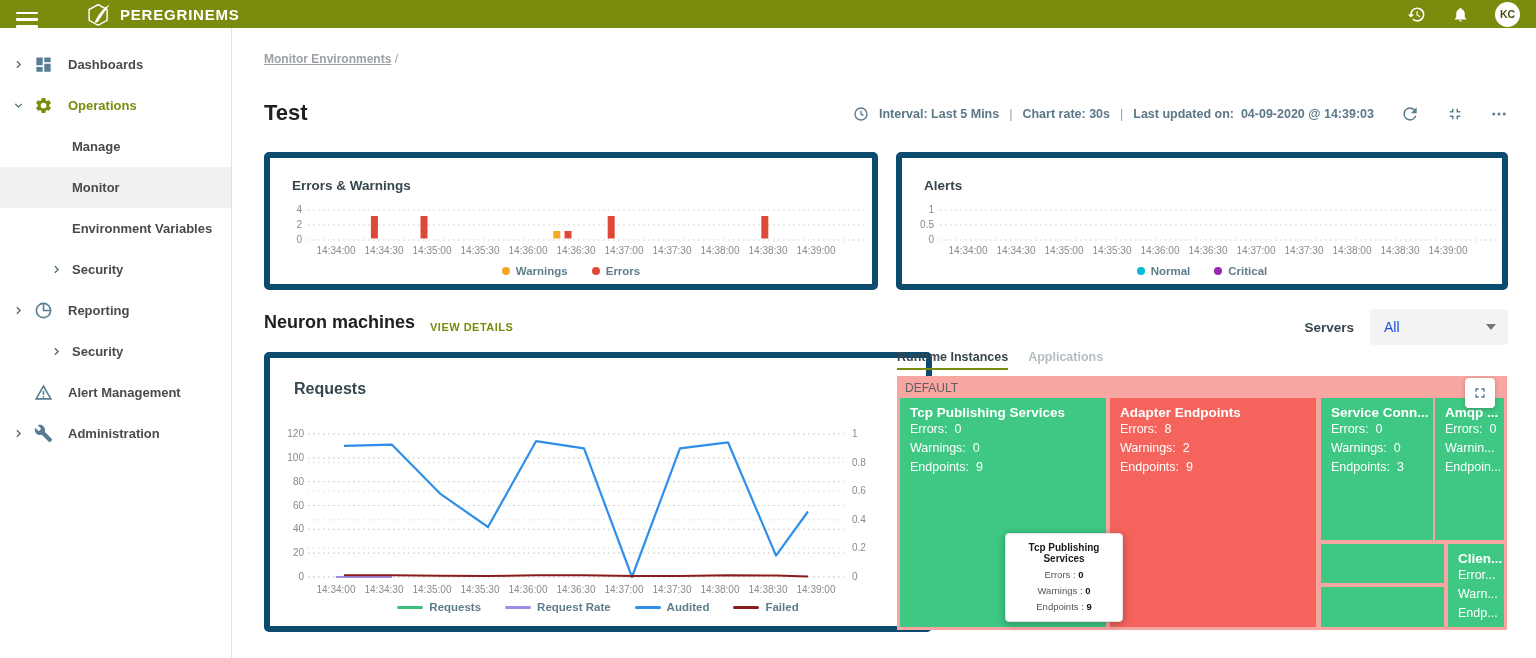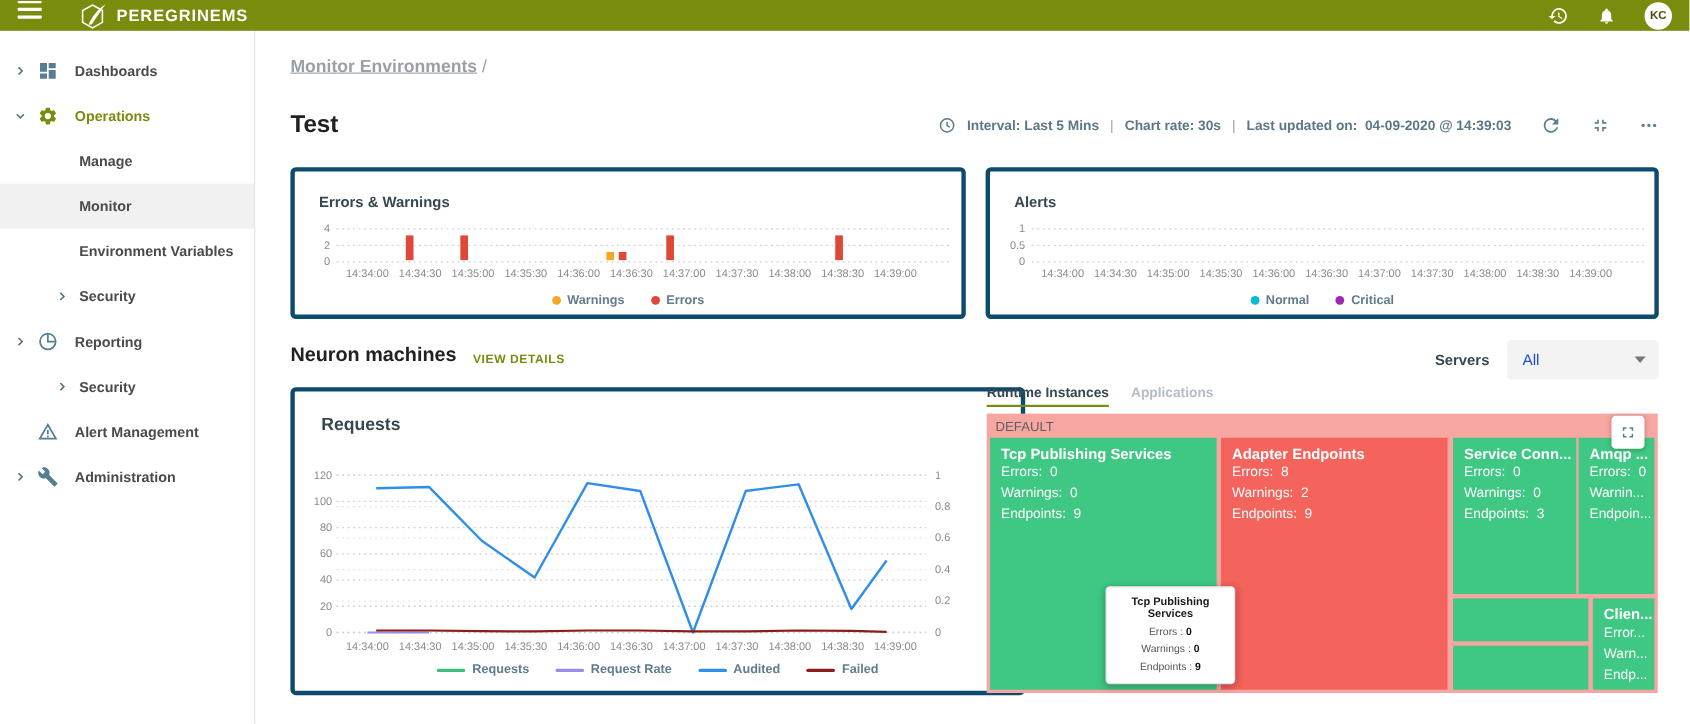--- a/index.html
+++ b/index.html
@@ -7,21 +7,21 @@
   body {
     position:relative; overflow:hidden; background:#fff;
     font-family:"Liberation Sans", sans-serif; color:#333;
   }
   
   .topbar {
     position:absolute; top:0; left:0; width:1536px; height:28px;
     background:#7a8b0e; display:flex; align-items:center; justify-content:space-between;
     padding:0 10px 0 12px; z-index:20;
   }
-  .tb-left { display:flex; align-items:flex-start; }
+  .tb-left { display:flex; align-items:flex-end; gap:14px; }
   .hamburger { width:22px; height:16px; display:flex; flex-direction:column; justify-content:space-between; background:none; border:none; cursor:pointer; margin-left:4px; }
   .hamburger span { display:block; height:2.5px; background:#fff; border-radius:1px; }
   .logo-wrap { display:flex; align-items:center; gap:6px; margin-left:32px; }
   .brand { color:#fff; font-weight:bold; font-size:15px; letter-spacing:0.8px; }
   .tb-right { display:flex; align-items:center; gap:26px; padding-right:6px; }
   .tb-iconbtn { background:none; border:none; cursor:pointer; display:flex; align-items:center; }
   .avatar {
     width:25px; height:25px; border-radius:50%; background:#fff; color:#4c4c12;
     font-size:10.5px; font-weight:bold; display:flex; align-items:center; justify-content:center;
   }
@@ -32,29 +32,29 @@
   }
   .nav-item { display:flex; align-items:center; height:41px; cursor:pointer; font-size:13px; font-weight:bold; color:#4a4a4a; }
   .nav-item.lvl0 { padding-left:12px; }
   .nav-item.lvl1 { padding-left:72px; }
   .nav-item.lvl1.has-chev { padding-left:50px; }
   .nav-item.selected { background:#f1f1f1; }
   .nav-item .chev { width:22px; display:flex; align-items:center; }
   .nav-item .nav-ico { width:24px; display:flex; align-items:center; margin-right:10px; }
   .nav-item .lbl.accent { color:#7a8b0e; }
   
-  .breadcrumb { position:absolute; left:264px; top:52px; font-size:16px; color:#9aa0a6; }
+  .breadcrumb { position:absolute; left:264px; top:52px; font-size:12px; color:#9aa0a6; }
   .breadcrumb a { color:#9aa0a6; text-decoration:underline; font-weight:bold; cursor:pointer; }
   .page-title { position:absolute; left:264px; top:100px; font-size:22px; font-weight:bold; color:#212121; }
   .meta-row { position:absolute; right:28px; top:104px; display:flex; align-items:center; gap:10px; color:#5c7787; font-size:12.5px; font-weight:bold; }
   .meta-row .sep { color:#90a4ae; font-weight:normal; }
   .pre { white-space:pre; }
   .icon-btn { background:none; border:none; cursor:pointer; display:flex; align-items:center; margin-left:16px; }
   
-  .card { position:absolute; background:#fff; border:4px solid #0c4a6e; border-radius:5px; }
+  .card { position:absolute; background:#fff; border:6px solid #0c4a6e; border-radius:5px; }
   #card-ew { left:264px; top:152px; width:614px; height:138px; }
   #card-alerts { left:896px; top:152px; width:612px; height:138px; }
   #card-requests { left:264px; top:352px; width:668px; height:280px; }
   .card h3 { position:absolute; left:22px; top:20px; font-size:13.5px; color:#37474f; }
   #card-requests h3 { font-size:16px; left:24px; top:22px; }
   .card svg.chart { position:absolute; left:8px; top:44px; }
   #card-requests svg.chart { top:58px; }
   .legend { position:absolute; bottom:7px; left:0; width:100%; display:flex; justify-content:center; gap:24px; }
   #card-requests .legend { bottom:13px; }
   .legend-item { display:flex; align-items:center; gap:6px; font-size:11.5px; font-weight:bold; color:#5f7d8c; cursor:pointer; }

